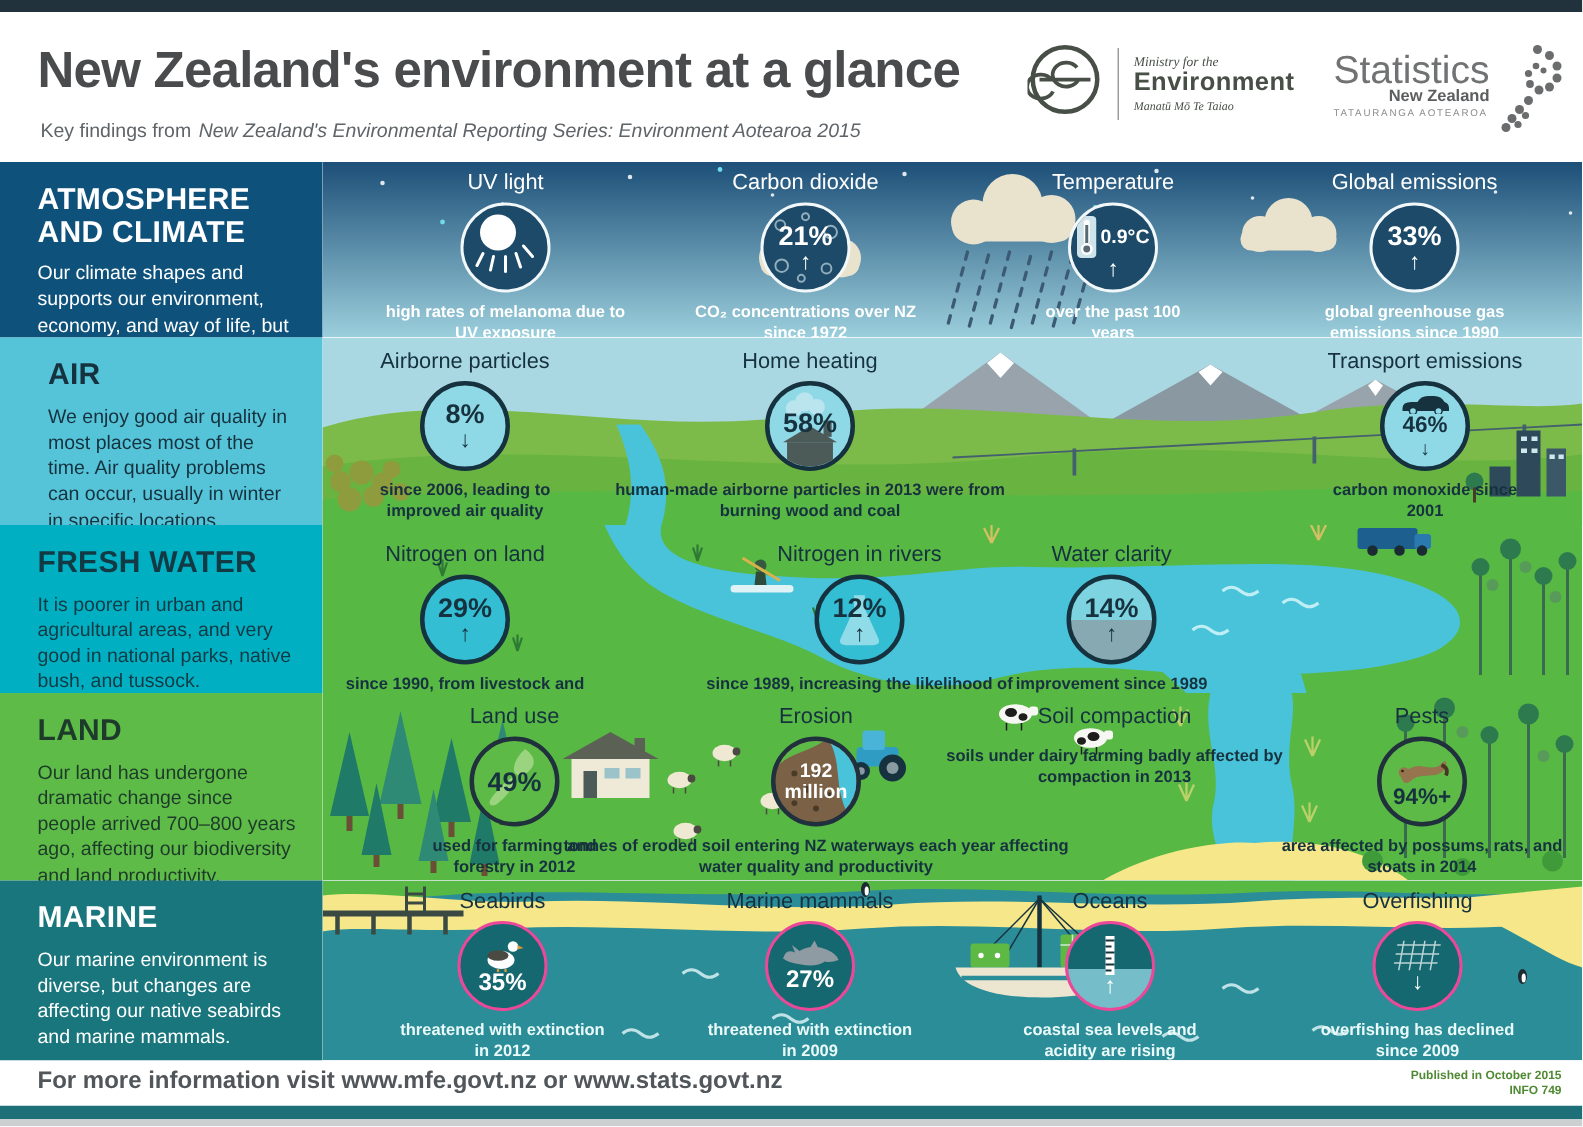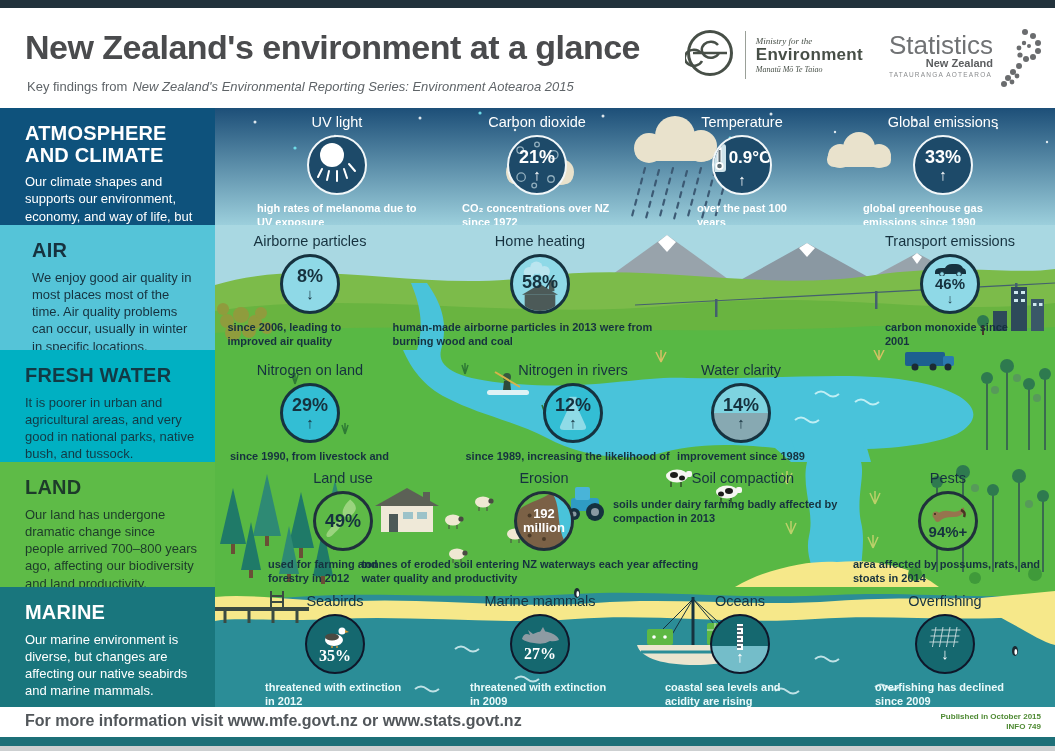--- a/index.html
+++ b/index.html
@@ -34,33 +34,33 @@
   .side-b5{background:#19767d;color:#fff;}
   .scene{position:relative;flex:1;overflow:hidden;}
   .scene>svg.bg{position:absolute;left:0;top:0;width:100%;height:100%;display:block;}
   
   .stat{position:absolute;display:flex;flex-direction:column;align-items:center;z-index:2;}
   .stat .t{font-weight:normal;font-size:14.5px;margin-bottom:5px;text-align:center;}
   .circle{width:60px;height:60px;border-radius:50%;display:flex;flex-direction:column;align-items:center;
           justify-content:center;position:relative;box-sizing:border-box;overflow:hidden;flex:none;text-align:right;}
   .value{font-weight:bold;font-size:18px;line-height:1.05;position:relative;z-index:1;}
   .arrow{font-weight:bold;font-size:15px;line-height:1;position:relative;z-index:1;}
-  .cap{font-size:11px;font-weight:bold;line-height:1.28;margin-top:6px;text-align:left;}
+  .cap{font-size:11px;font-weight:bold;line-height:1.28;margin-top:6px;text-align:center;}
   .icon-abs{position:absolute;left:0;top:0;width:100%;height:100%;}
   .b1 .t,.b1 .cap{color:#fff;}
   .b1 .circle{background:#1d4a69;border:2px solid #f2f7f9;color:#fff;}
   .b2 .t,.b2 .cap{color:#16323f;}
   .b2 .circle{background:#8fd9e7;border:3px solid #16323f;color:#16323f;}
   .b3 .t,.b3 .cap{color:#16323f;}
   .b3 .circle{background:#33bed4;border:3px solid #16323f;color:#16323f;}
   .b4 .t,.b4 .cap{color:#16323f;}
   .b4 .circle{background:#5eba47;border:3px solid #20303c;color:#16323f;}
   .b5 .t{color:#16323f;}
   .b5 .cap{color:#eafafa;}
-  .b5 .circle{background:#15686f;border:2px solid #0f172a;color:#fff;font-family:Liberation Serif, serif;}
+  .b5 .circle{background:#15686f;border:2px solid #ec4899;color:#fff;}
   .temp-row{display:flex;align-items:center;gap:3px;position:relative;z-index:1;}
   
   .footer{position:relative;height:30px;background:#fff;}
   .info{position:absolute;left:25px;top:5px;font-size:16px;font-weight:bold;color:#51565a;}
   .pub{position:absolute;right:14px;top:5px;text-align:right;font-size:8px;font-weight:bold;color:#4f8a33;line-height:1.3;}
   .bar-teal{height:9px;background:#1d7078;}
   .bar-gray{height:5px;background:#cdd0d1;}
 </style>
 </head>
 <body>
@@ -222,21 +222,21 @@
         <div class="t">Temperature</div>
         <div class="circle">
           <div class="temp-row">
             <svg width="13" height="28" viewBox="0 0 13 28">
               <rect x="0" y="0" width="13" height="28" rx="3" fill="#cfe3ea"></rect>
               <rect x="4.5" y="2.5" width="4" height="16" rx="2" fill="#fff"></rect>
               <rect x="5.5" y="6" width="2" height="12" fill="#5a6a72"></rect>
               <circle cx="6.5" cy="22" r="4" fill="#fff"></circle>
                 <circle cx="6.5" cy="22" r="2.3" fill="#5a6a72"></circle>
             </svg>
-            <span class="value" style="font-size:17px">0.9°C</span>
+            <span class="value" style="font-size:13px">0.9°C</span>
           </div>
           <span class="arrow">↑</span>
         </div>
         <div class="cap" style="max-width:90px">over the past 100 years</div>
       </div>
 
       <div class="stat b1" style="left:633px;top:6px;width:190px">
         <div class="t">Global emissions</div>
         <div class="circle">
           <span class="value">33%</span>

